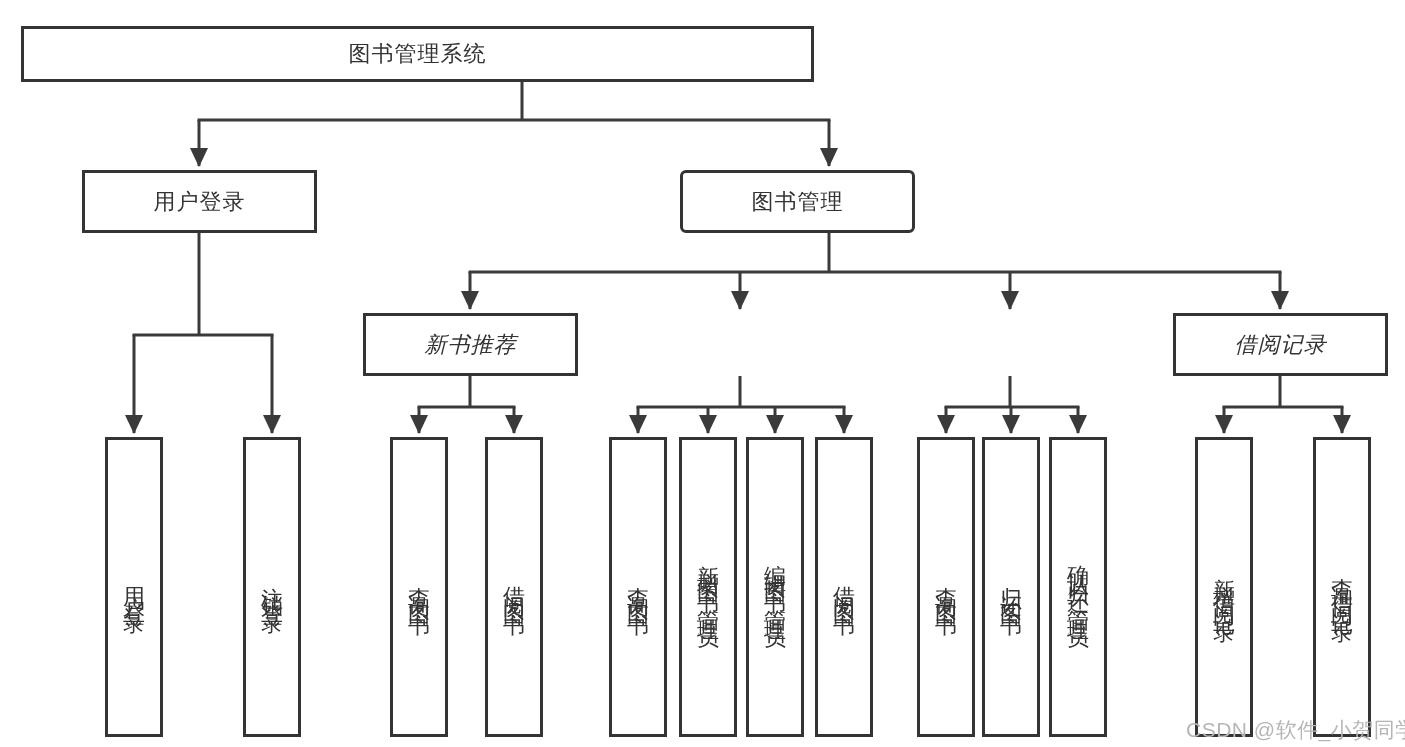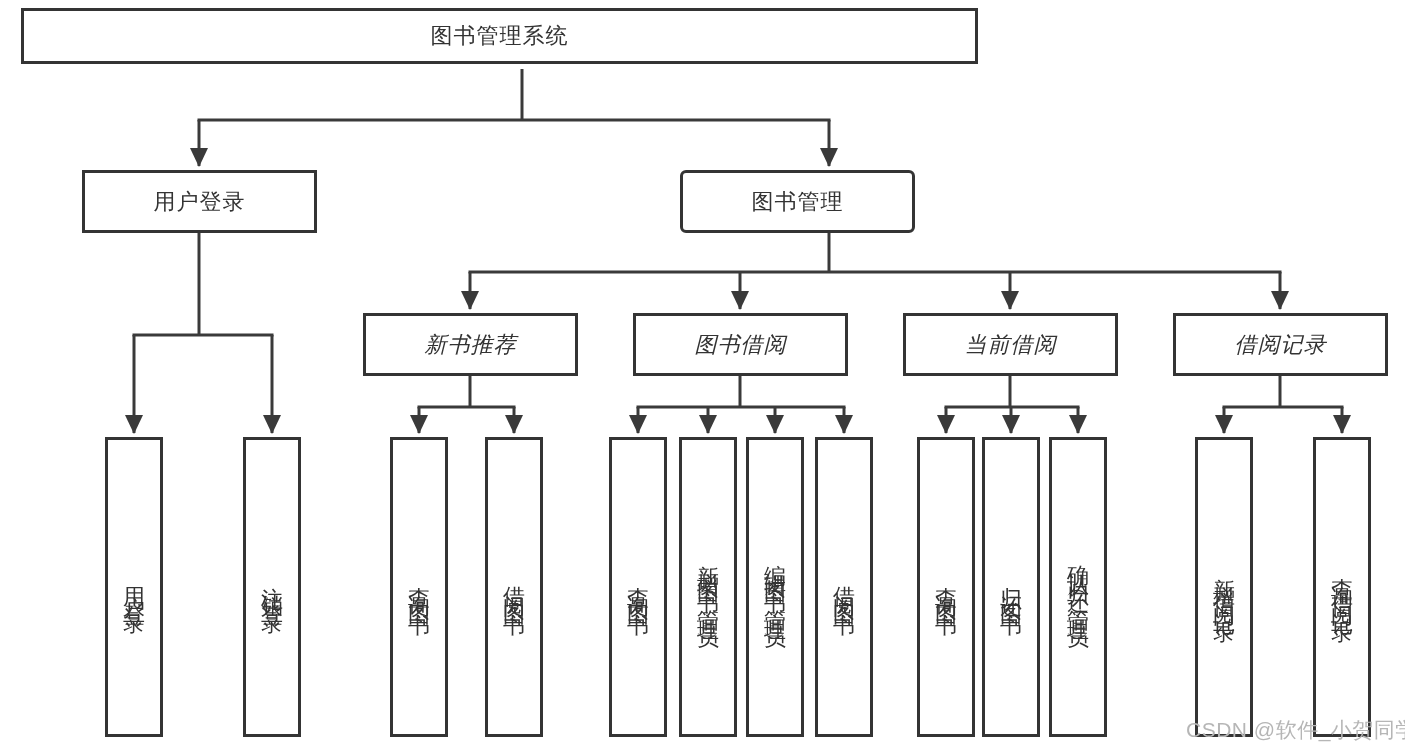--- a/index.html
+++ b/index.html
@@ -35,21 +35,21 @@
     align-items: center;
     justify-content: center;
     z-index: 1;
     text-align: center;
   }
   .hnode {
     font-size: 22px;
     letter-spacing: 1px;
   }
   .root {
-    left: 21px; top: 8px; width: 957px; height: 56px;
+    left: 21px; top: 26px; width: 793px; height: 56px;
   }
   .l2 {
     top: 170px; width: 235px; height: 63px;
   }
   .l3 {
     top: 313px; width: 215px; height: 63px; font-style: italic;
   }
   .leaf {
     top: 437px; width: 58px; height: 300px;
     writing-mode: vertical-rl;
@@ -121,22 +121,20 @@
     <line x1="1224" y1="407" x2="1224" y2="433" marker-end="url(#arrow)"></line>
     <line x1="1342" y1="407" x2="1342" y2="433" marker-end="url(#arrow)"></line>
   </svg>
 
   <div class="node hnode root">图书管理系统</div>
 
   <div class="node hnode l2" style="left:82px;">用户登录</div>
   <div class="node hnode l2" style="left:680px;border-radius:6px;">图书管理</div>
 
   <div class="node hnode l3" style="left:363px;">新书推荐</div>
-  <div class="node hnode l3" style="left:633px;">图书借阅</div>
-  <div class="node hnode l3" style="left:903px;">当前借阅</div>
   <div class="node hnode l3" style="left:1173px;">借阅记录</div>
 
   <div class="node leaf" style="left:105px;">用户登录</div>
   <div class="node leaf" style="left:243px;">注销登录</div>
 
   <div class="node leaf" style="left:390px;">查询图书</div>
   <div class="node leaf" style="left:485px;">借阅图书</div>
 
   <div class="node leaf" style="left:609px;">查询图书</div>
   <div class="node leaf" style="left:679px;">新增图书（管理员）</div>

